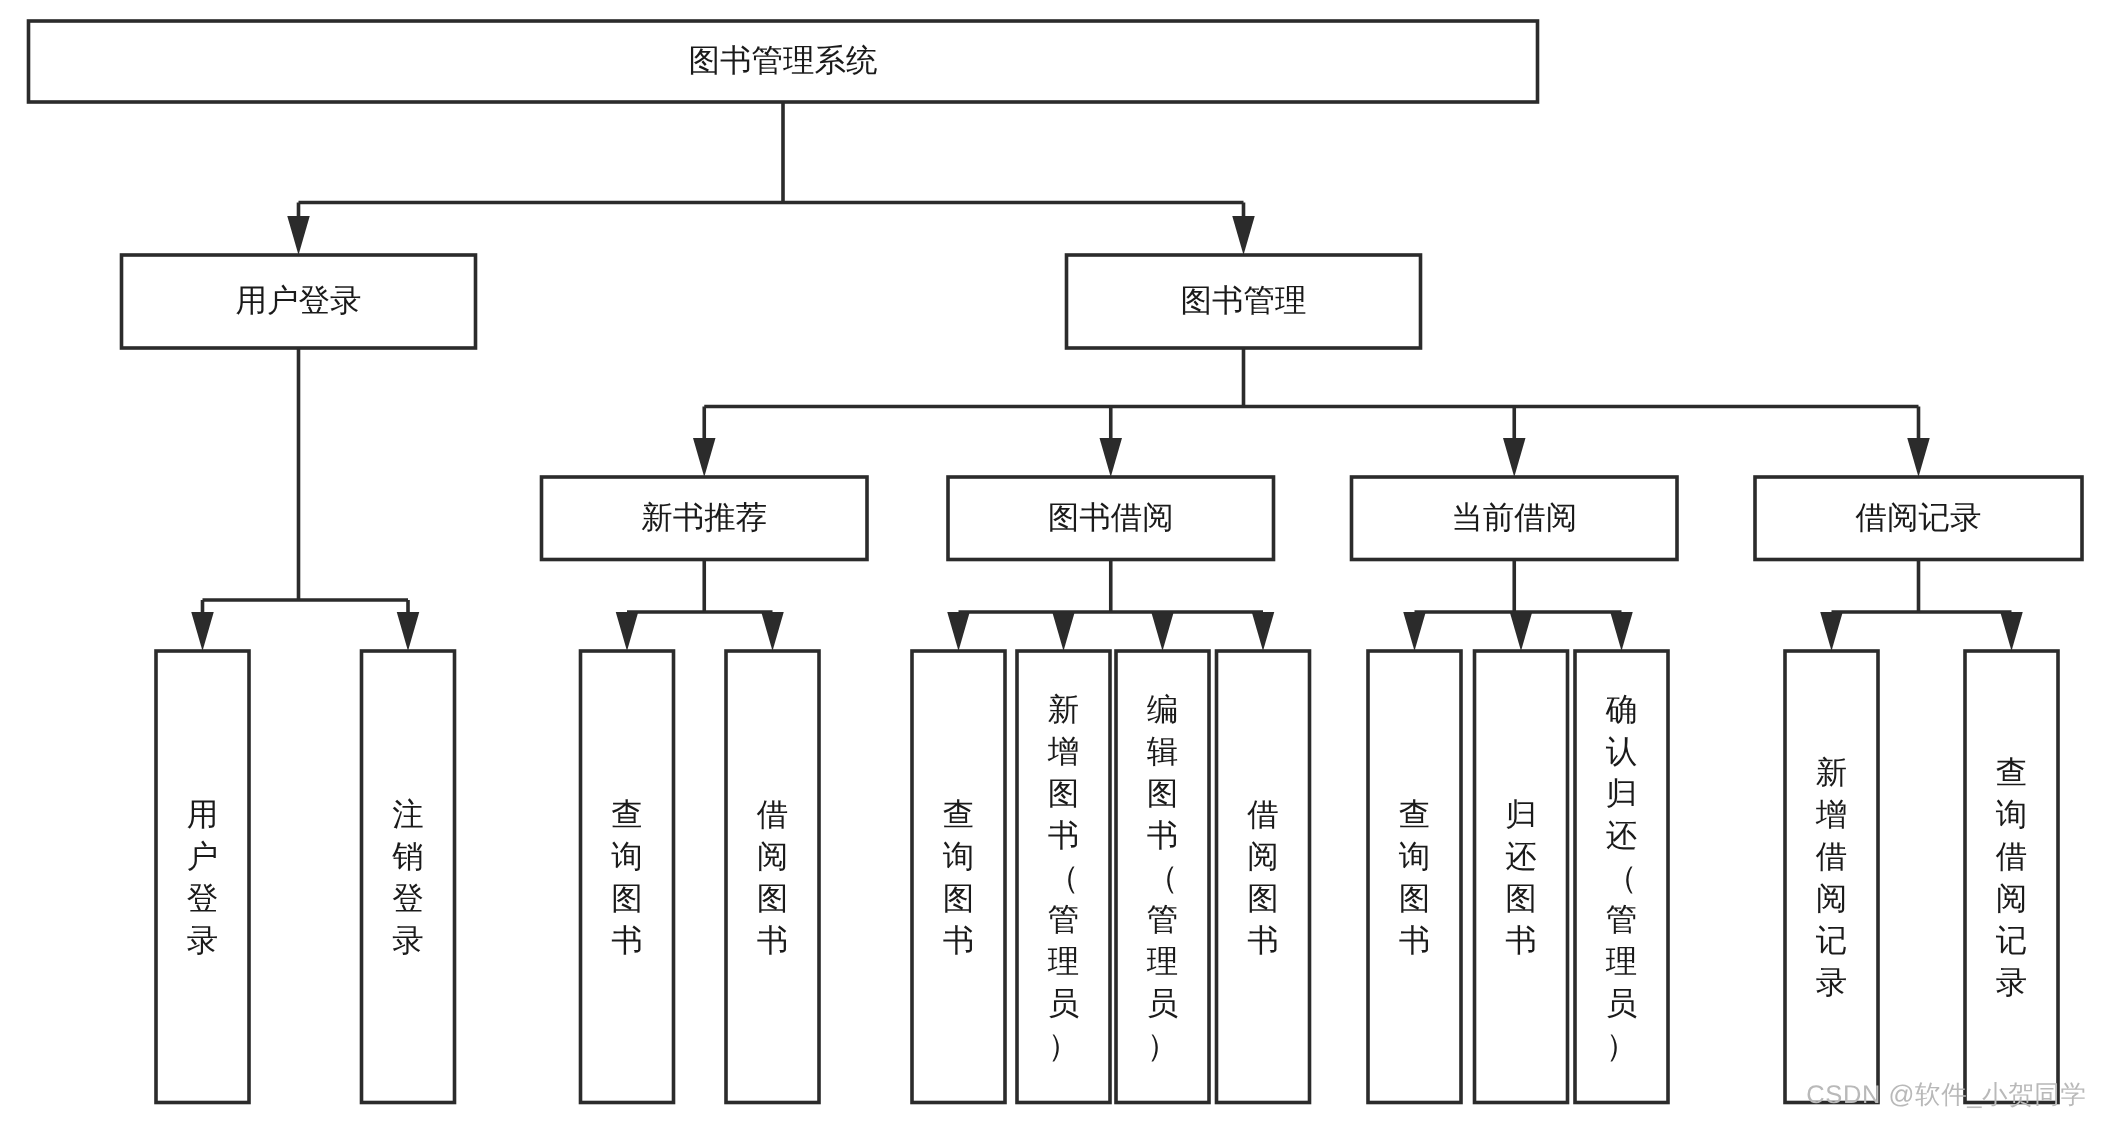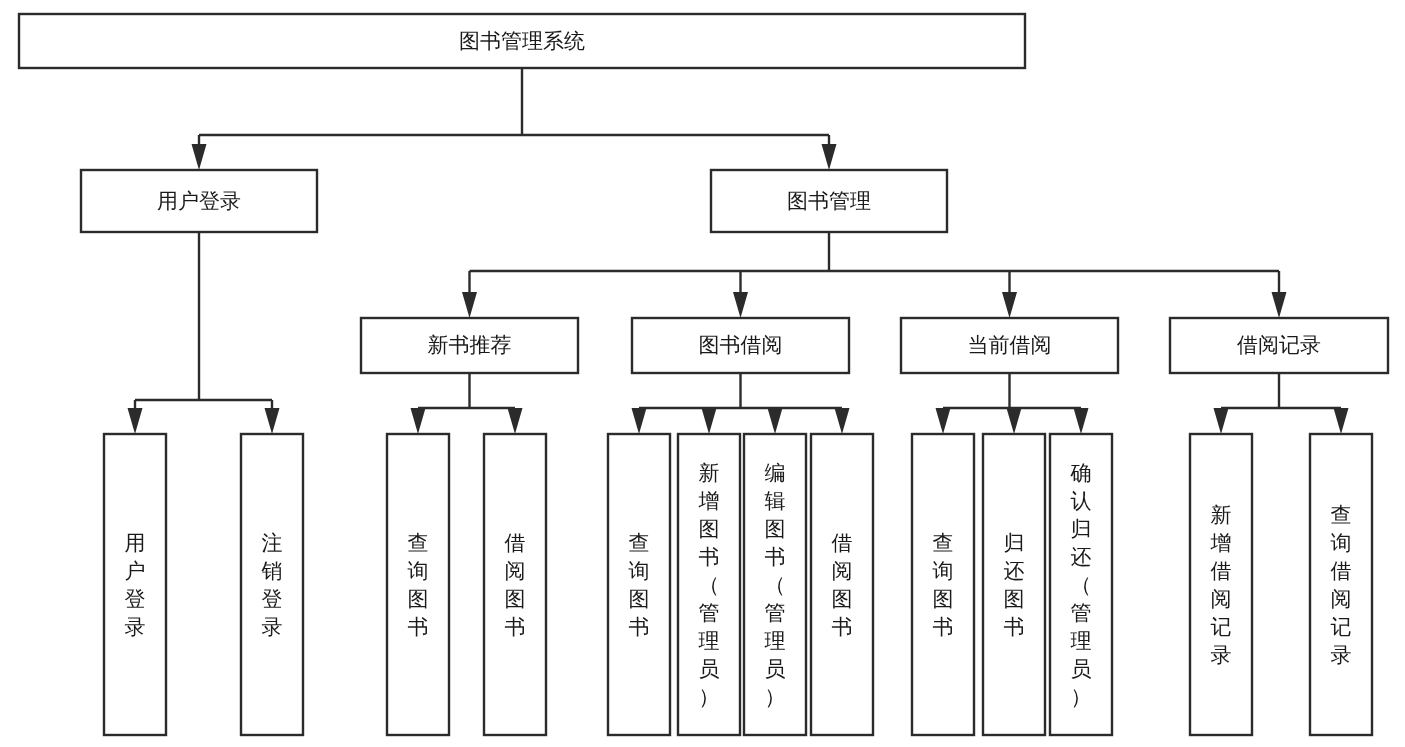--- a/index.html
+++ b/index.html
@@ -202,13 +202,14 @@
         <g>
           <rect x="1190" y="434" width="62" height="301" class="node-box"></rect>
           <text class="node-label-vertical" x="1221" y="522.34"><tspan x="1221" dy="0">新</tspan><tspan x="1221" dy="28">增</tspan><tspan x="1221" dy="28">借</tspan><tspan x="1221" dy="28">阅</tspan><tspan x="1221" dy="28">记</tspan><tspan x="1221" dy="28">录</tspan></text>
         </g>
         <g>
           <rect x="1310" y="434" width="62" height="301" class="node-box"></rect>
           <text class="node-label-vertical" x="1341" y="522.34"><tspan x="1341" dy="0">查</tspan><tspan x="1341" dy="28">询</tspan><tspan x="1341" dy="28">借</tspan><tspan x="1341" dy="28">阅</tspan><tspan x="1341" dy="28">记</tspan><tspan x="1341" dy="28">录</tspan></text>
         </g>
       </g>
   </svg>
+  <div class="watermark">CSDN @软件_小贺同学</div>
 </div>
 
 </body></html>

